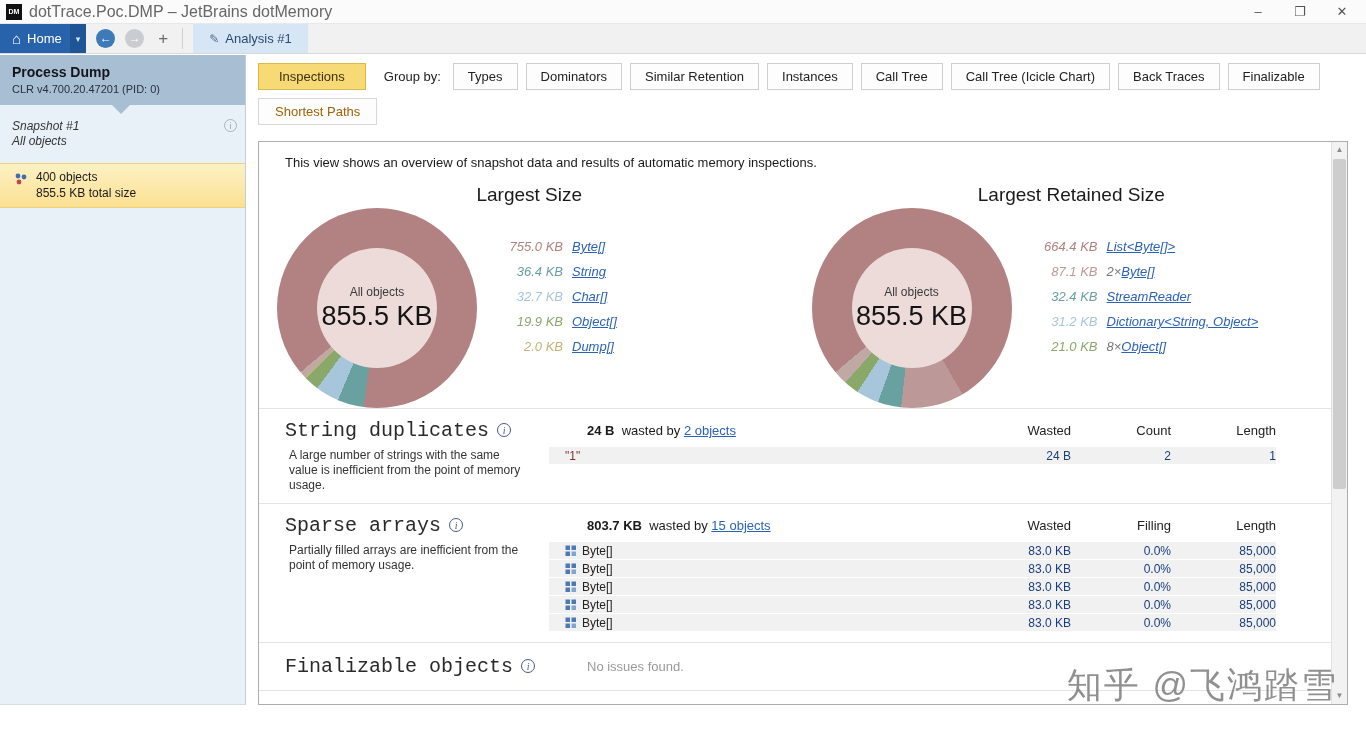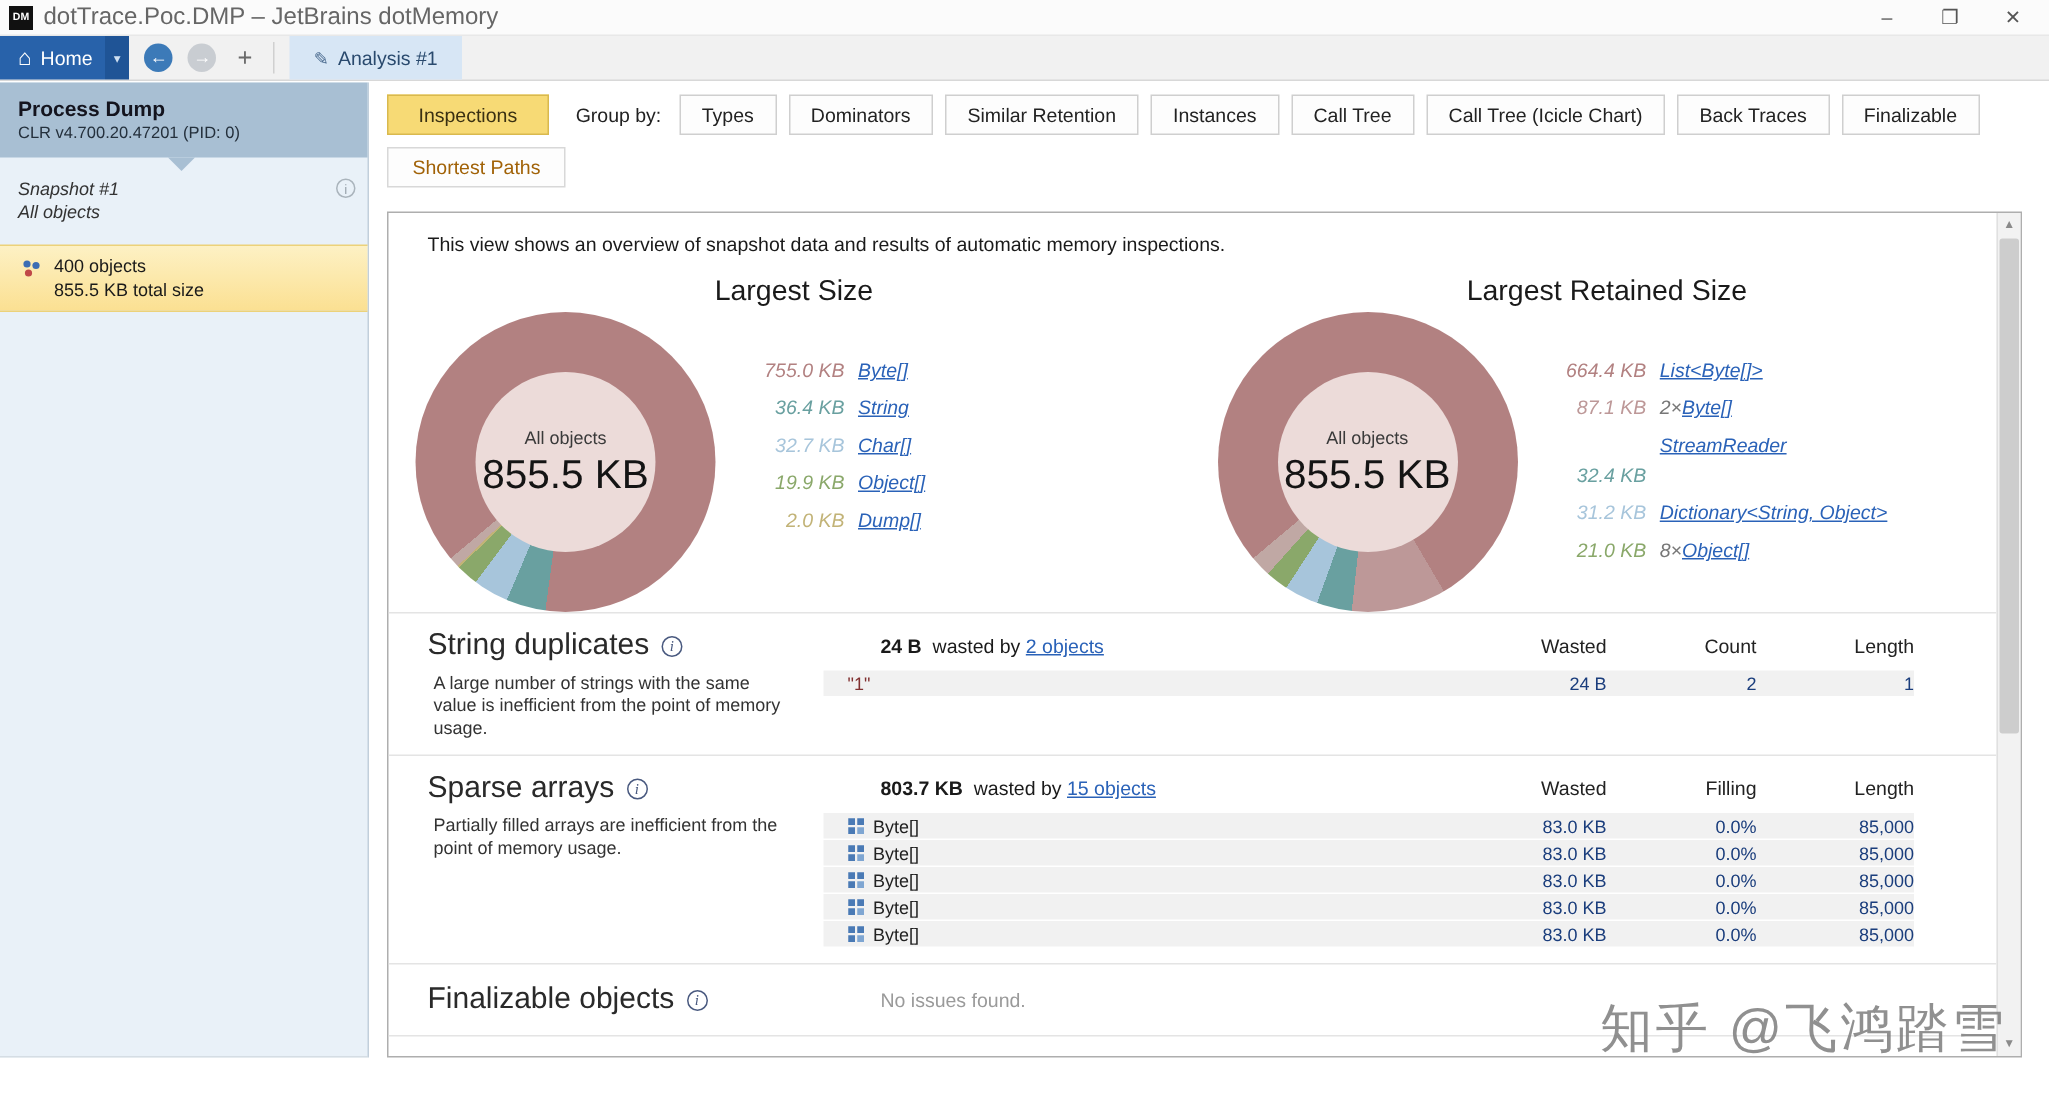--- a/index.html
+++ b/index.html
@@ -76,21 +76,21 @@
   .legend { margin:26px 0 0 22px; }
   .legend-row { display:flex; line-height:25px;font-style:italic; }
   .legend-val { width:64px; text-align:right; margin-right:9px; }
   .legend-prefix { color:#777; }
   .type-link { color:#2a62b8; text-decoration:underline; cursor:pointer; }
 
   
   .section { border-top:1px solid #e4e4e4; }
   .sec-grid { display:grid; grid-template-columns:288px 1fr; }
   .sec-head-left { display:flex; align-items:baseline; gap:8px; padding:10px 0 2px 26px; }
-  .sec-title { font-size:20px; color:#2a2a2a; white-space:nowrap; }
+  .sec-title { font-size:20px; color:#2a2a2a; white-space:nowrap;font-family:Liberation Mono, monospace; }
   .info-icon { width:14px; height:14px; border:1px solid #49597f; color:#49597f; border-radius:50%;
     font-family:"Liberation Serif", serif; font-style:italic; font-size:10px; line-height:13px; text-align:center;
     flex:0 0 14px; position:relative; top:-2px; }
   .sec-head-right { display:grid; grid-template-columns:1fr 110px 100px 105px; padding:14px 55px 2px 40px; align-items:baseline; }
   .sec-summary { font-size:13px; color:#1a1a1a; }
   .sec-summary b { font-weight:bold; }
   .col-h { text-align:right; font-size:13px; color:#222; }
   .sec-desc { font-size:12px; color:#333; padding:4px 20px 10px 30px; line-height:15px; }
   .sec-table { padding:3px 55px 10px 2px; }
   .t-row { display:grid; grid-template-columns:1fr 110px 100px 105px; background:#f1f1f1; height:17px;
@@ -247,21 +247,21 @@
             <div class="legend">
                 <div class="legend-row">
                   <span class="legend-val" style="color: rgb(178, 129, 129);">664.4 KB</span>
                   <span class="legend-label"><a class="type-link">List&lt;Byte[]&gt;</a></span>
                 </div>
                 <div class="legend-row">
                   <span class="legend-val" style="color: rgb(189, 152, 152);">87.1 KB</span>
                   <span class="legend-label"><span class="legend-prefix">2×</span><a class="type-link">Byte[]</a></span>
                 </div>
                 <div class="legend-row">
-                  <span class="legend-val" style="color: rgb(105, 160, 160); margin-top: 20px;">32.4 KB</span>
+                  <span class="legend-val" style="color: rgb(105, 160, 160);">32.4 KB</span>
                   <span class="legend-label"><a class="type-link">StreamReader</a></span>
                 </div>
                 <div class="legend-row">
                   <span class="legend-val" style="color: rgb(167, 197, 219);">31.2 KB</span>
                   <span class="legend-label"><a class="type-link">Dictionary&lt;String, Object&gt;</a></span>
                 </div>
                 <div class="legend-row">
                   <span class="legend-val" style="color: rgb(138, 168, 106);">21.0 KB</span>
                   <span class="legend-label"><span class="legend-prefix">8×</span><a class="type-link">Object[]</a></span>
                 </div>

